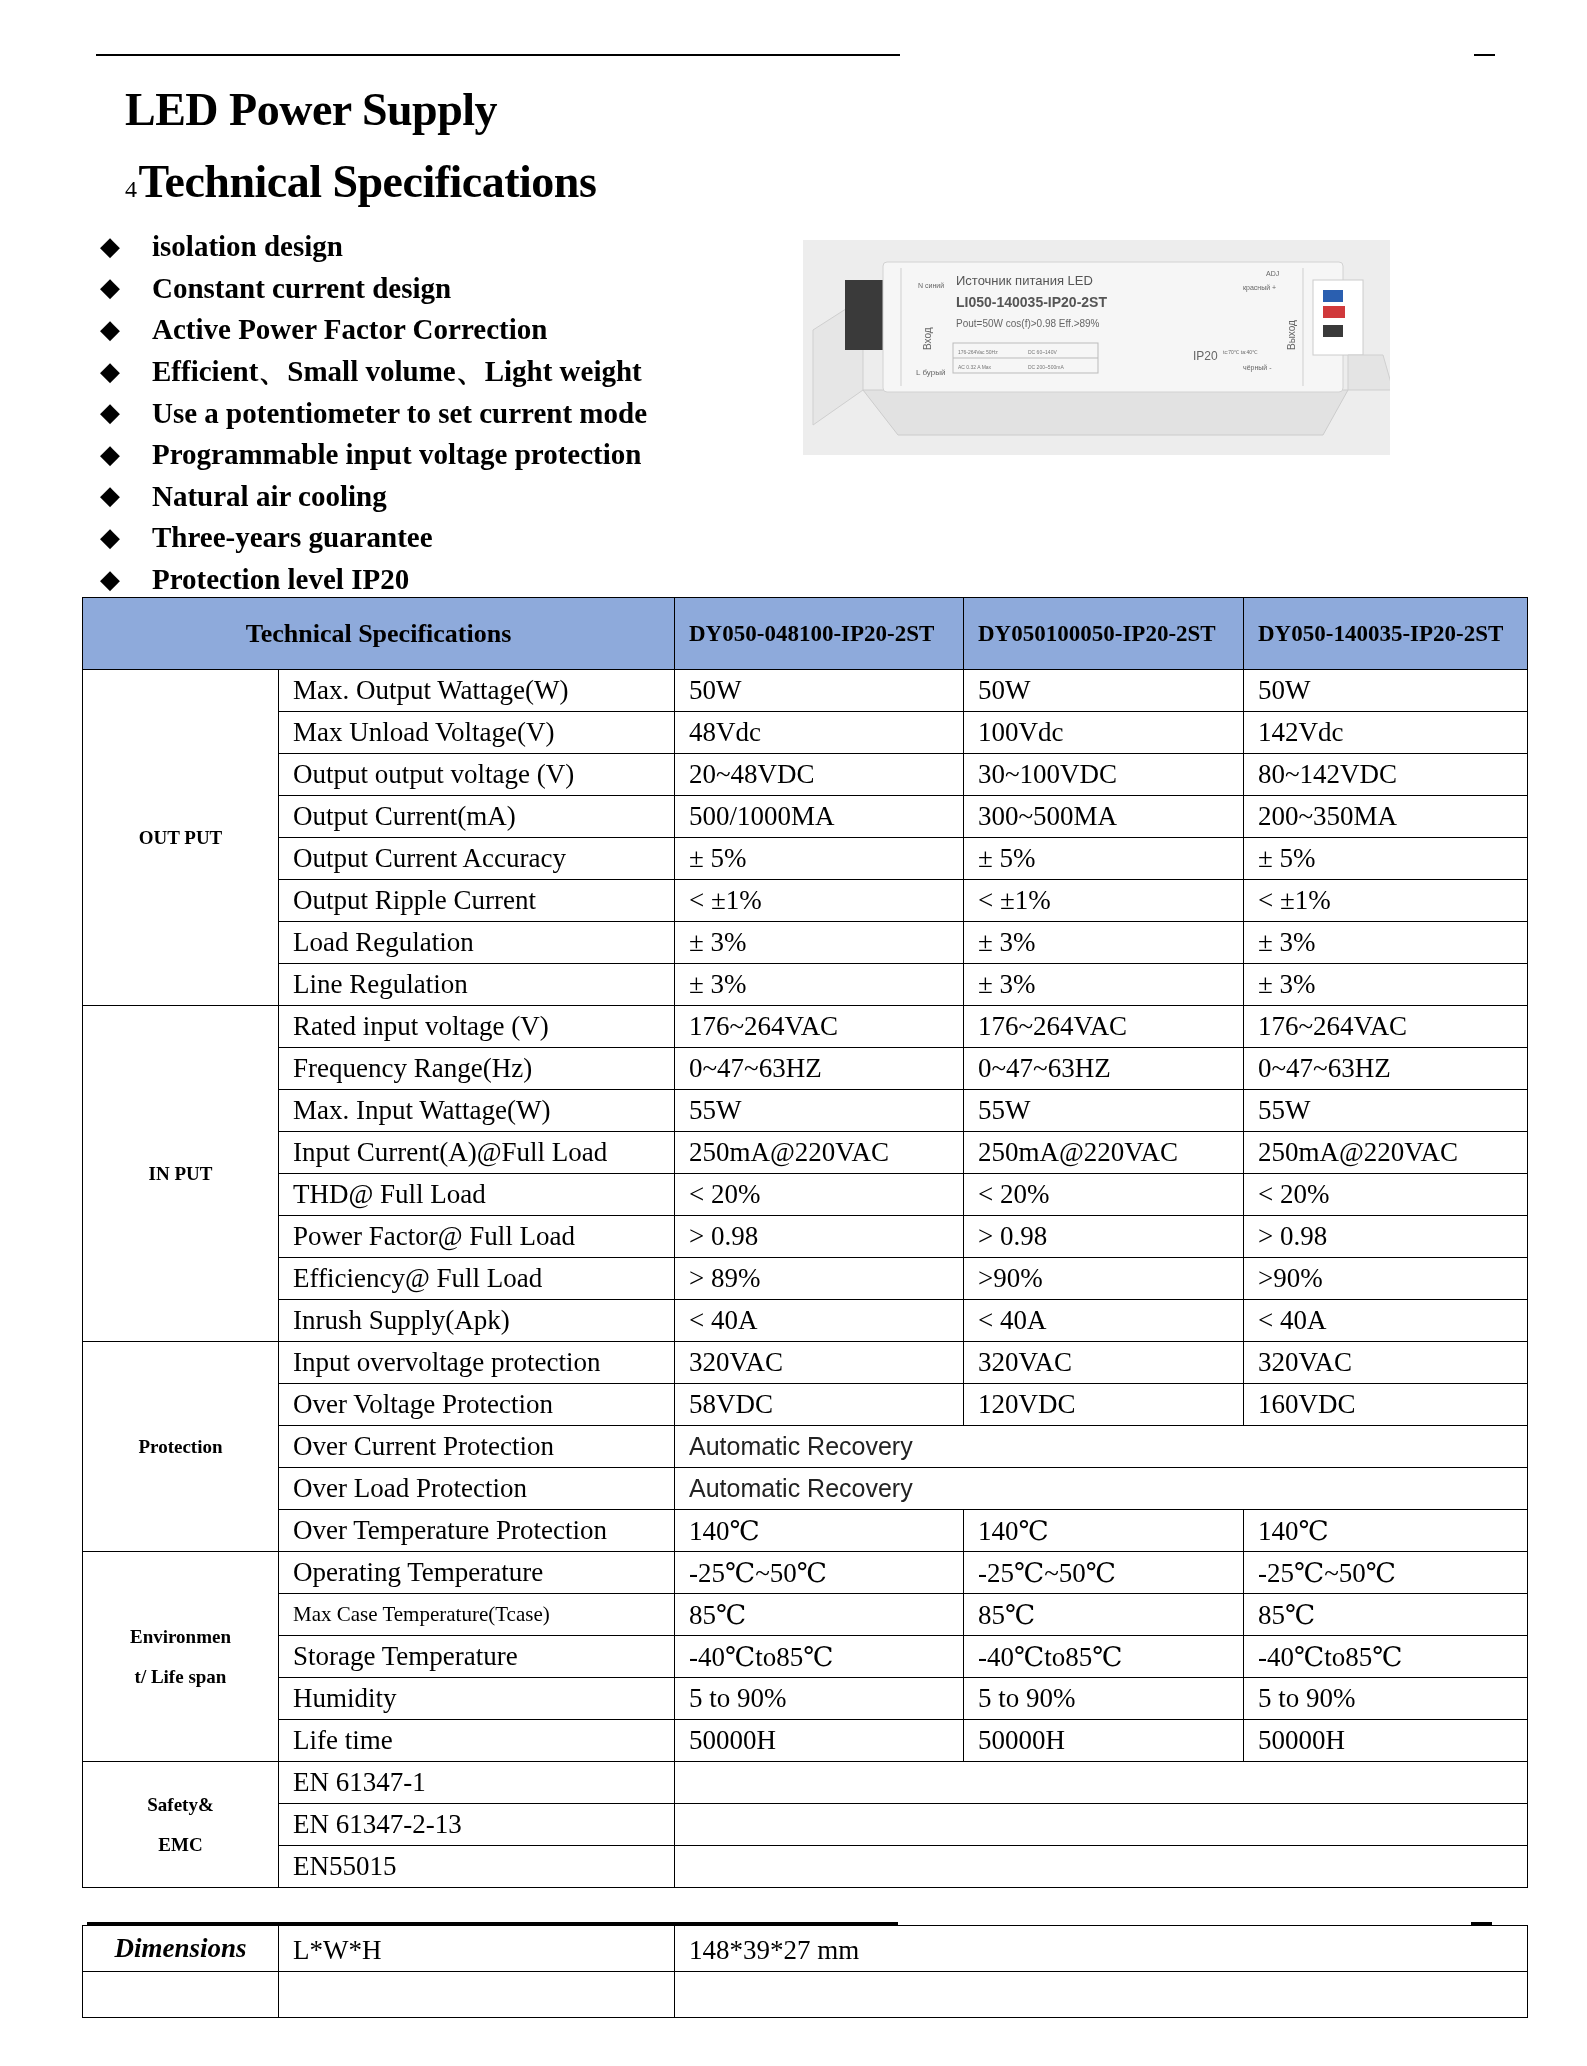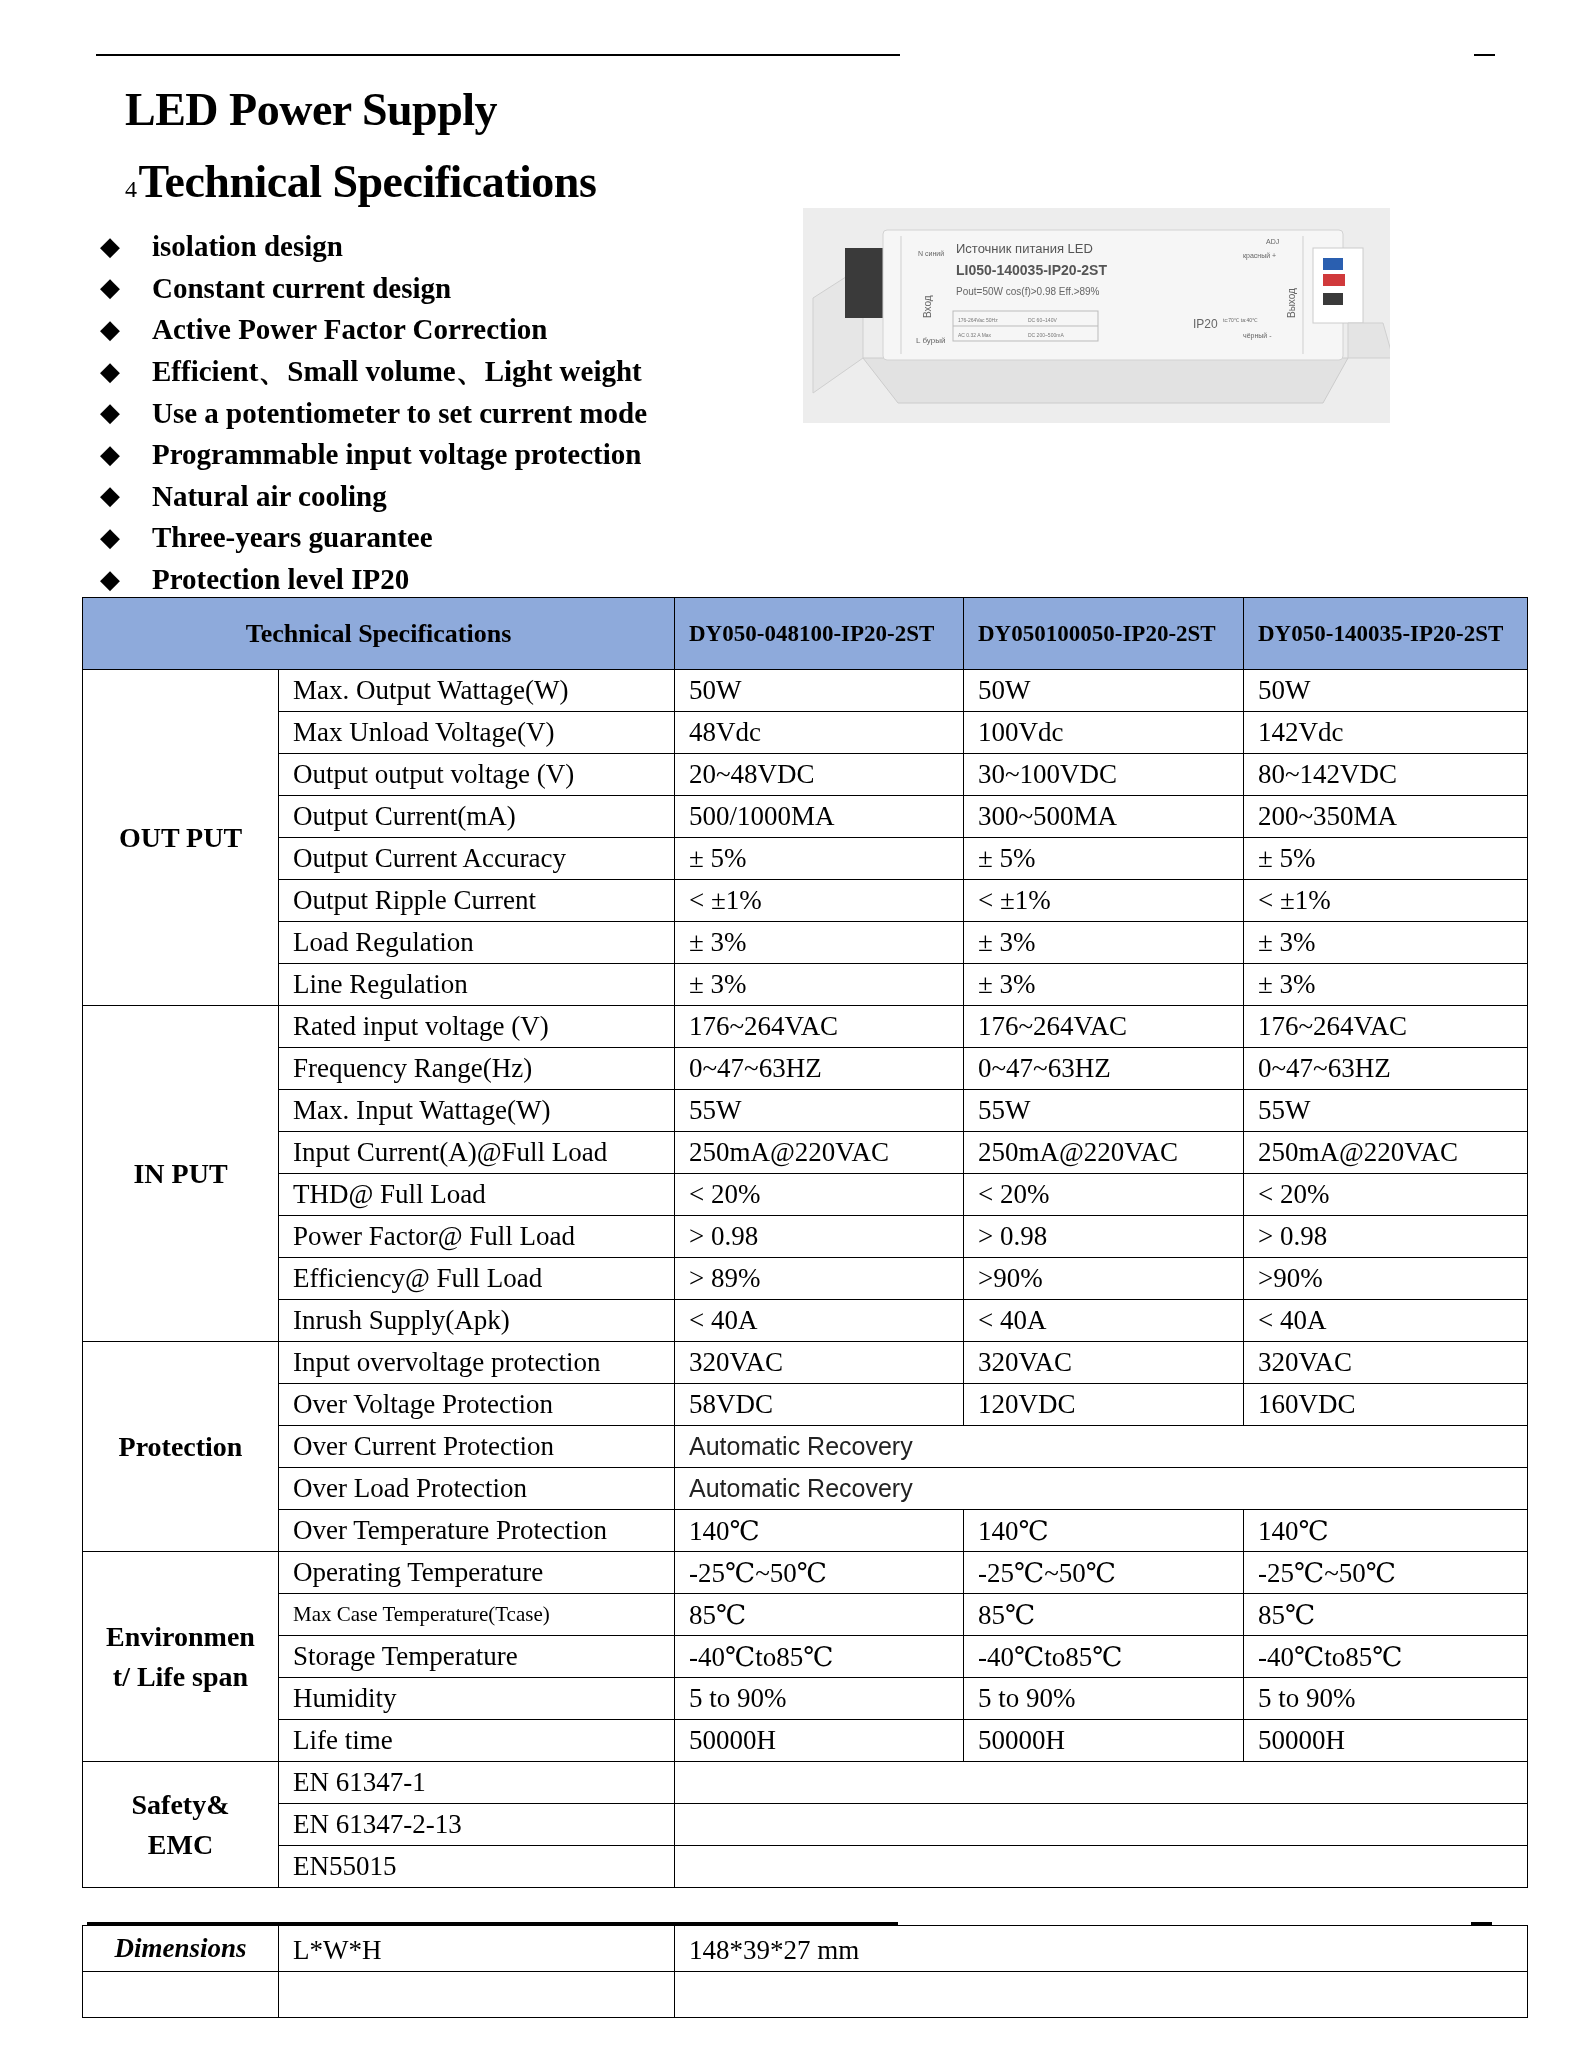--- a/index.html
+++ b/index.html
@@ -7,26 +7,26 @@
          font-family:"Liberation Serif", "DejaVu Serif", serif; color:#000; }
   .abs { position:absolute; }
   .top-rule { left:96px; top:54px; width:804px; height:2px; background:#000; }
   .top-dash { left:1474px; top:54px; width:21px; height:2px; background:#000; }
   .title { left:125px; top:82px; font-size:46px; font-weight:bold; line-height:56px; white-space:nowrap; letter-spacing:-0.5px; }
   .subtitle { left:125px; top:154px; font-size:46px; font-weight:bold; line-height:56px; white-space:nowrap; letter-spacing:-0.5px; }
   .subtitle .num { font-size:24px; font-weight:normal; margin-right:2px; }
   .features { left:100px; top:226px; margin:0; padding:0; list-style:none; }
   .features li { height:41.6px; display:flex; align-items:center; font-size:29px; font-weight:bold; white-space:nowrap; }
   .features .diamond { display:inline-block; width:26px; font-size:26px; margin-right:26px; line-height:1; }
-  .product { left:803px; top:208px; width:587px; height:215px; background:#eeeeee; overflow:hidden; }
+  .product { left:803px; top:240px; width:587px; height:215px; background:#eeeeee; overflow:hidden; }
   table.spec { position:absolute; left:82px; top:597px; width:1445px; border-collapse:collapse; table-layout:fixed; }
   table.spec td, table.spec th { border:1.5px solid #000; padding:0 0 0 14px; height:41px; font-size:27px; font-weight:normal; text-align:left; white-space:nowrap; overflow:hidden; }
   table.spec th { background:#8eaadb; height:71px; font-weight:bold; font-size:23px; }
   table.spec th.main { text-align:center; padding:0; font-size:26px; }
-  table.spec td.section { text-align:center; font-weight:bold; padding:0; font-size:28px; white-space:normal; line-height:40px; }
+  table.spec td.section { text-align:center; font-weight:bold; padding:0; font-size:19px; white-space:normal; line-height:40px; }
   table.spec td.sans { font-family:"Liberation Sans", "DejaVu Sans", sans-serif; font-size:25px; color:#222; }
   table.spec td.small { font-size:21px;margin-left:20px; }
   .mid-rule { left:87px; top:1922px; width:811px; height:4px; background:#000; }
   .mid-dash { left:1471px; top:1922px; width:21px; height:3px; background:#000; }
   table.dims { position:absolute; left:82px; top:1925px; width:1445px; border-collapse:collapse; table-layout:fixed; }
   table.dims td { border:1.5px solid #000; padding:4px 0 0 14px; height:41px; font-size:27px; white-space:nowrap; }
   table.dims td.section { text-align:center; font-weight:bold; padding:0;font-style:italic; }
 </style>
 </head>
 <body>

